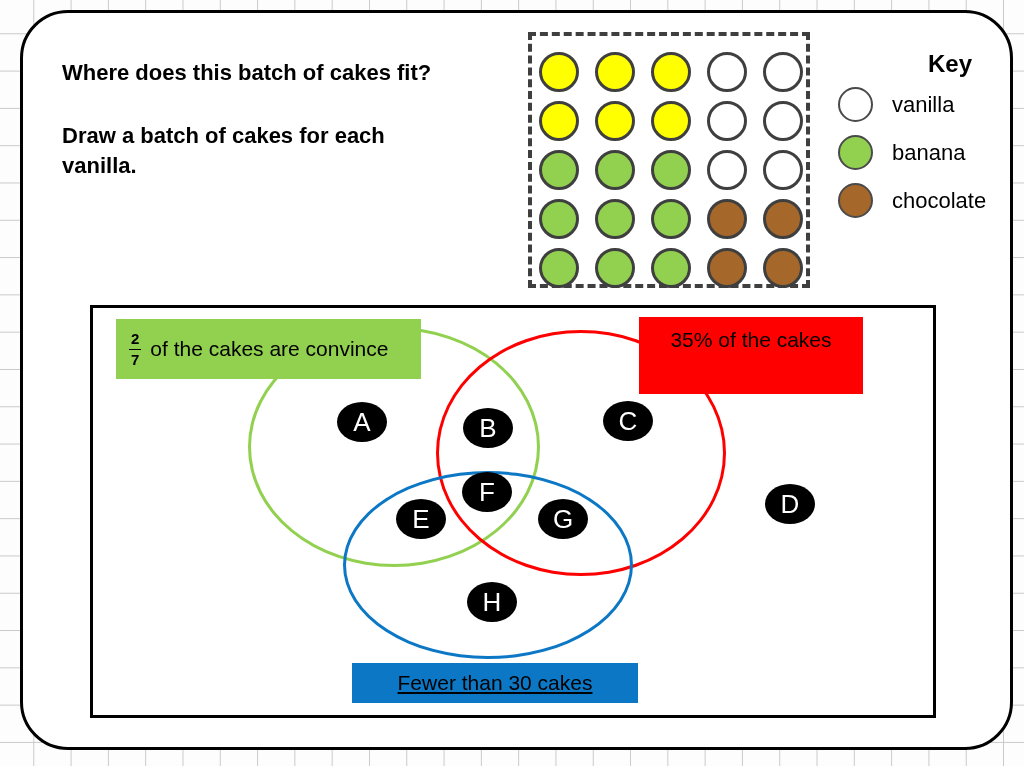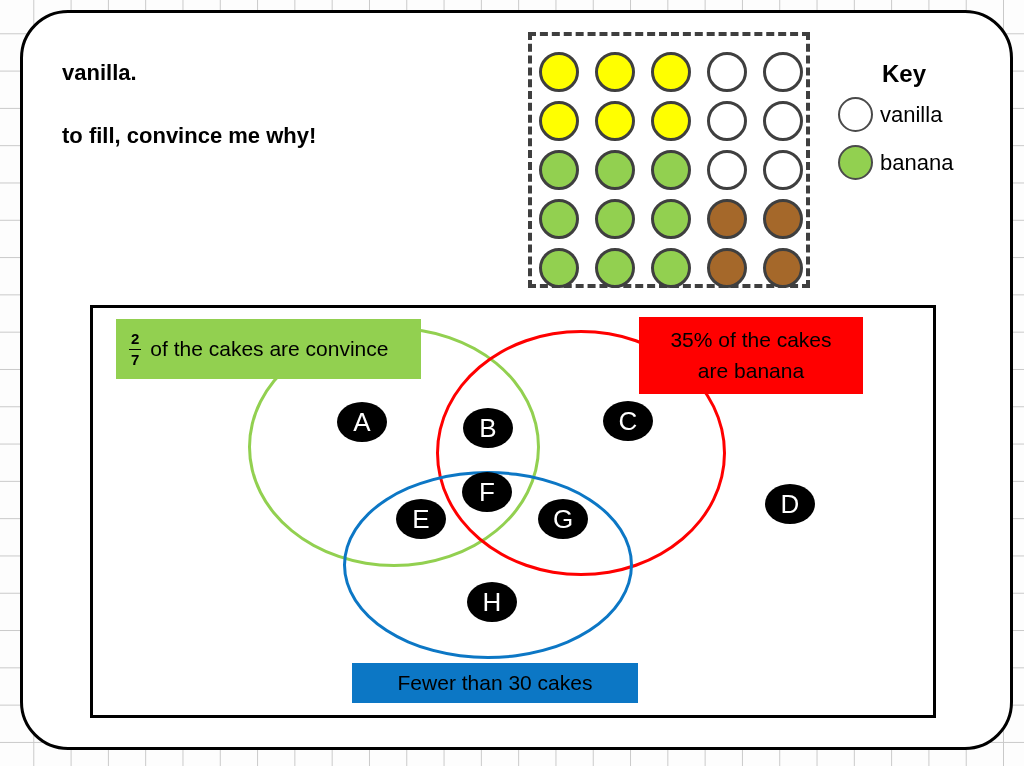--- a/index.html
+++ b/index.html
@@ -34,23 +34,23 @@
     position:absolute;left:528px;top:32px;width:282px;height:256px;
     border:4.5px dashed #3f3f3f;box-sizing:border-box;
     padding:16px 0 0 7px;
   }
   .cake-row{display:flex;gap:16px;margin-bottom:9px;}
   .cake{
     width:40px;height:40px;border-radius:50%;
     border:3px solid #3f3f3f;box-sizing:border-box;background:#fff;
   }
   
-  .key{position:absolute;left:838px;top:60px;width:180px;}
+  .key{position:absolute;left:838px;top:50px;width:180px;text-align:center;}
   .key-title{font-size:24px;font-weight:bold;padding-left:44px;margin-bottom:9px;}
-  .key-item{display:flex;align-items:center;gap:7px;margin-bottom:13px;}
+  .key-item{display:flex;align-items:center;gap:19px;margin-bottom:13px;}
   .key-swatch{
     width:35px;height:35px;border-radius:50%;flex:0 0 auto;
     border:2.5px solid #4a4a4a;box-sizing:border-box;background:#fff;
   }
   .key-label{font-size:22px;}
   
   .venn{
     position:absolute;left:90px;top:305px;width:846px;height:413px;
     border:3px solid #000;box-sizing:border-box;background:transparent;
   }
@@ -73,24 +73,27 @@
   }
 </style>
 </head>
 <body>
 
 <div class="stage">
   <div class="card"></div>
 
   <div class="instructions">
     <p>
+        <span>Where does this batch of cakes fit?</span>
+      </p>
+    <p>
+        <span>Draw a batch of cakes for each</span>
         <span>vanilla.</span>
       </p>
     <p>
-        <span>to fill, convince me why!</span>
       </p>
   </div>
 
   <div class="cake-box">
       <div class="cake-row">
         <span class="cake" style="background: rgb(255, 255, 0);"></span>
         <span class="cake" style="background: rgb(255, 255, 0);"></span>
         <span class="cake" style="background: rgb(255, 255, 0);"></span>
         <span class="cake" style="background: rgb(255, 255, 255);"></span>
         <span class="cake" style="background: rgb(255, 255, 255);"></span>
@@ -129,42 +132,45 @@
     <div class="key-title">Key</div>
     <div class="key-list">
         <div class="key-item">
           <span class="key-swatch" style="background: rgb(255, 255, 255);"></span>
           <span class="key-label">vanilla</span>
         </div>
         <div class="key-item">
           <span class="key-swatch" style="background: rgb(146, 208, 80);"></span>
           <span class="key-label">banana</span>
         </div>
+        <div class="key-item">
+          <span class="key-swatch" style="background: rgb(165, 104, 42);"></span>
+          <span class="key-label">chocolate</span>
+        </div>
       </div>
   </div>
 
   <div class="venn">
     <div class="ellipse green" style="border-color: rgb(146, 208, 80);"></div>
     <div class="ellipse red" style="border-color: rgb(255, 0, 0);"></div>
     <div class="ellipse blue" style="border-color: rgb(12, 119, 197);"></div>
 
     <div class="setlabel green-box" style="background: rgb(146, 208, 80);">
       <span class="frac">
         <span class="num">2</span>
         <span class="den">7</span>
       </span>
       <span>of the cakes are convince</span>
     </div>
 
     <div class="setlabel red-box" style="background: rgb(255, 0, 0); text-align: center;">
       <span>35% of the cakes</span>
-      <span>are banana</span>
     </div>
 
-    <div class="setlabel blue-box" style="background: rgb(12, 119, 197);">Fewer than 30 cakes</div>
+    <div class="setlabel blue-box" style="background: rgb(12, 119, 197); text-decoration: underline;">Fewer than 30 cakes</div>
 
     <div class="badge" style="left:244px;top:94px">A</div>
     <div class="badge" style="left:370px;top:100px">B</div>
     <div class="badge" style="left:510px;top:93px">C</div>
     <div class="badge" style="left:672px;top:176px">D</div>
     <div class="badge" style="left:303px;top:191px">E</div>
     <div class="badge" style="left:369px;top:164px">F</div>
     <div class="badge" style="left:445px;top:191px">G</div>
     <div class="badge" style="left:374px;top:274px">H</div>
   </div>

